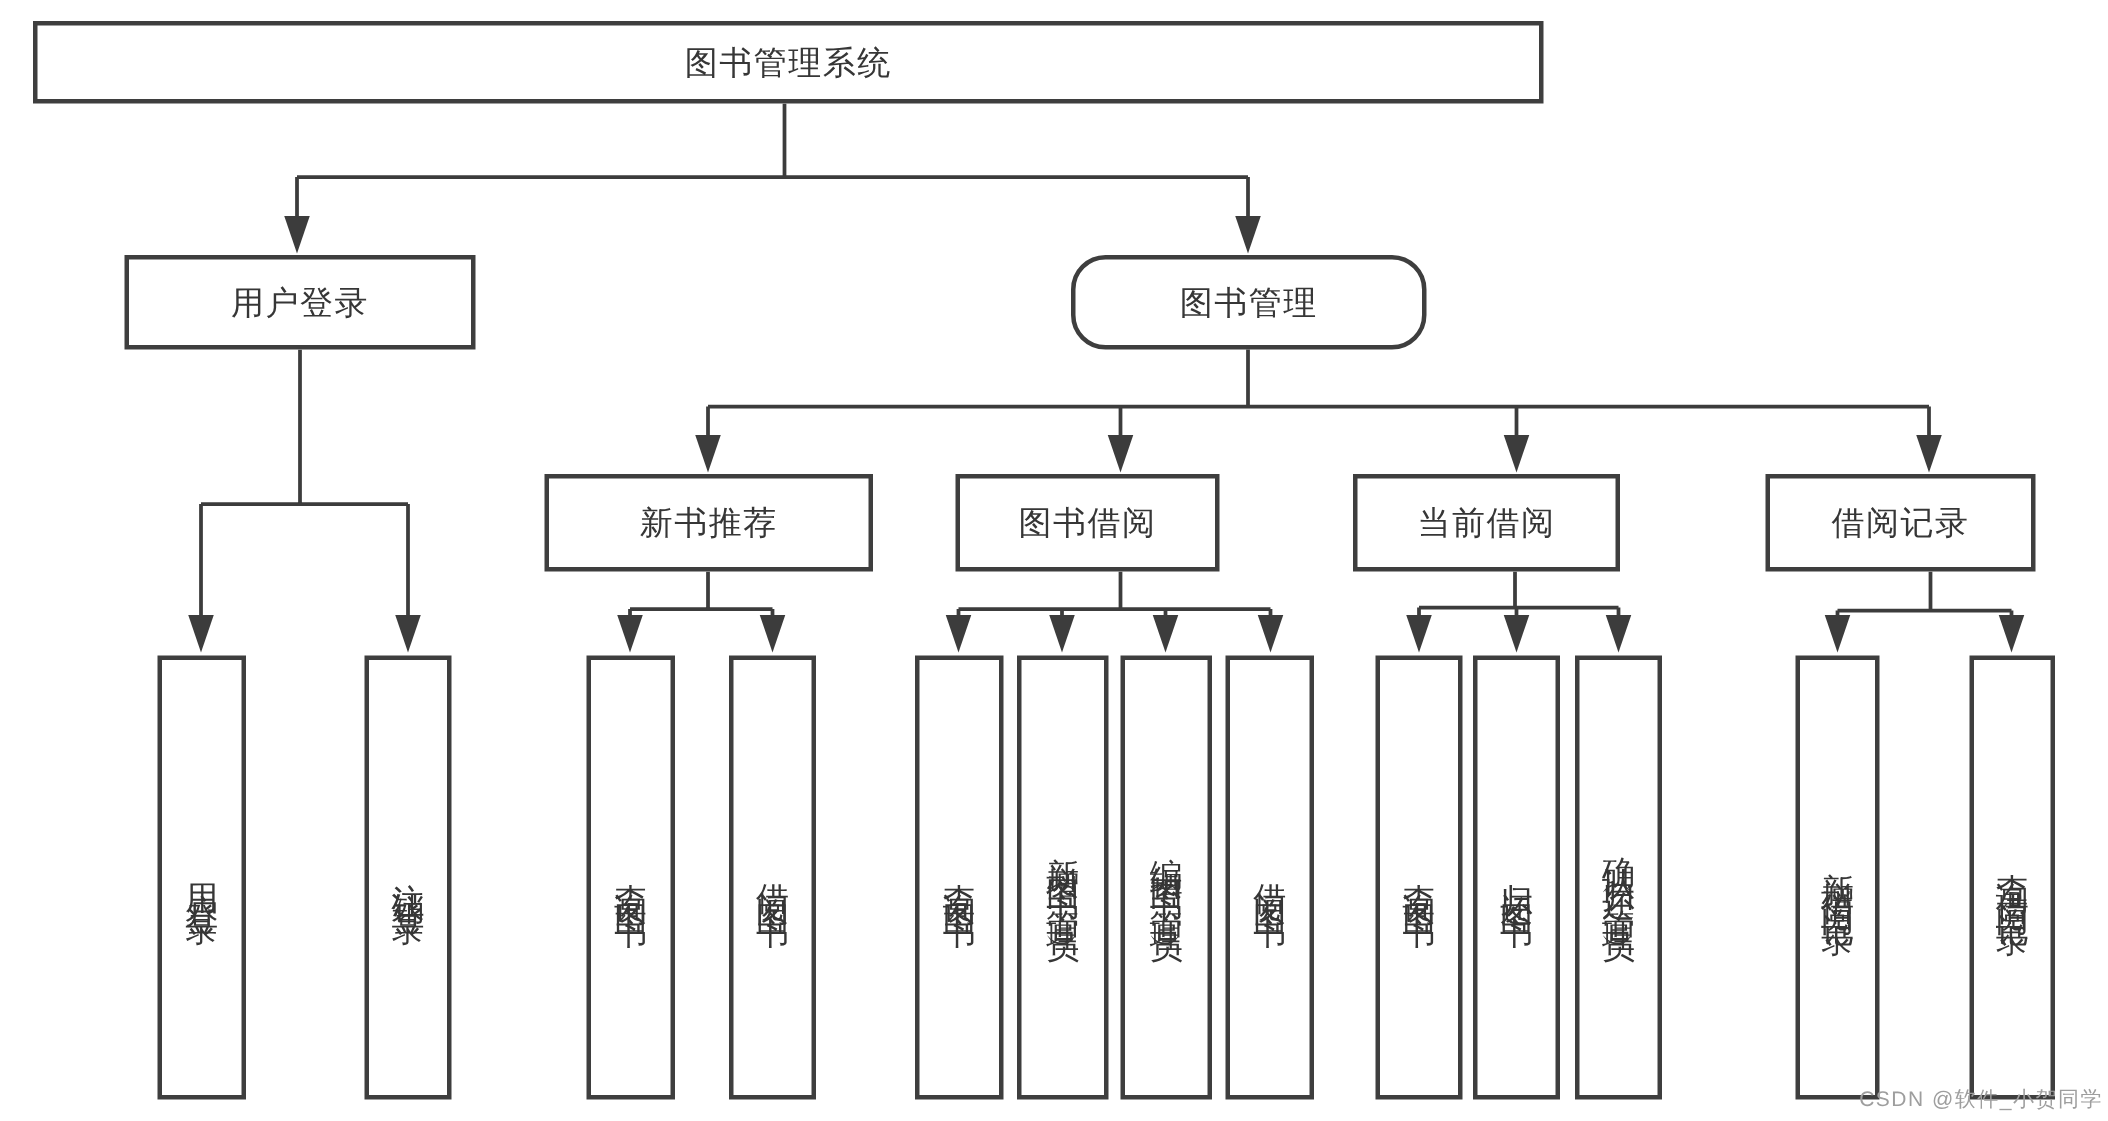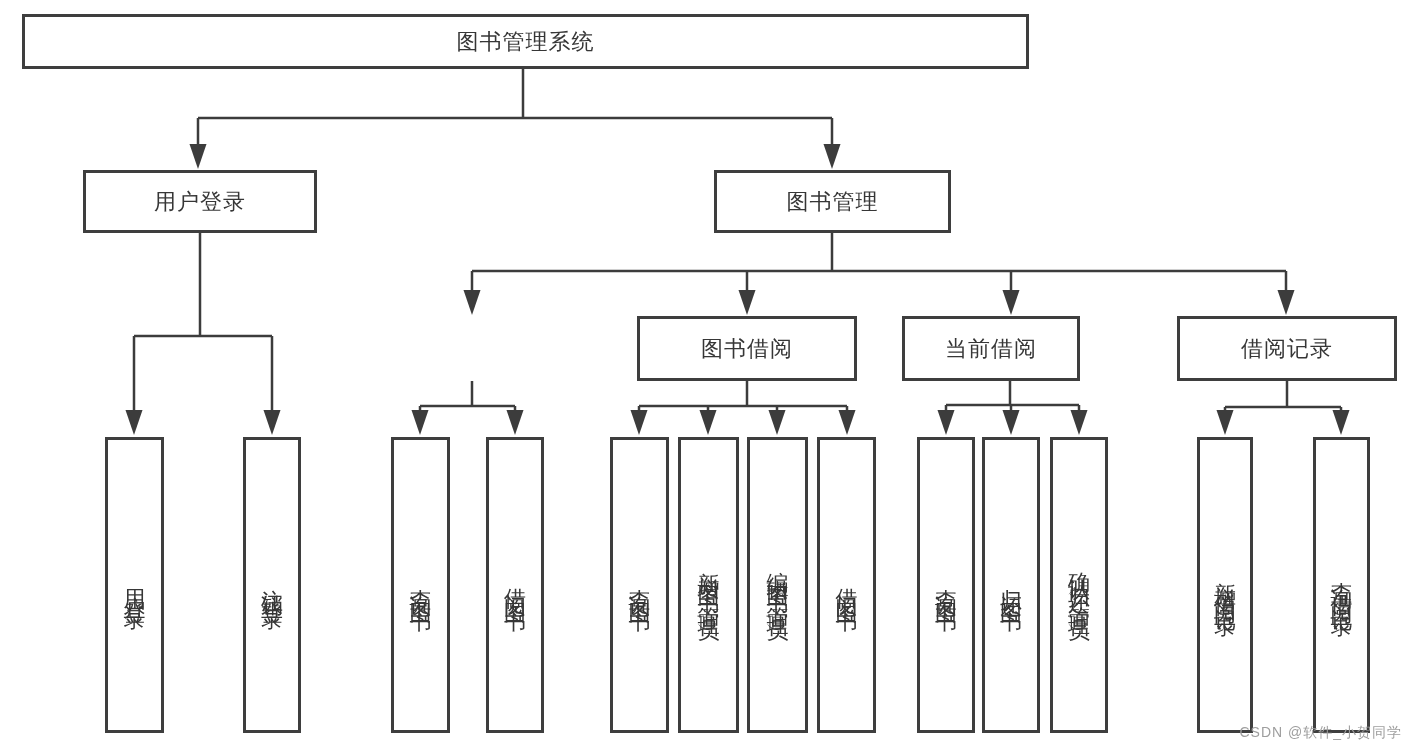--- a/index.html
+++ b/index.html
@@ -20,26 +20,26 @@
     display: flex;
     align-items: center;
     justify-content: center;
     color: #363636;
     font-size: 22px;
     letter-spacing: 1px;
     white-space: nowrap;
   }
   .node.root  { left:22px;  top:14px;  width:1007px; height:55px; }
   .node.l2a   { left:83px;  top:170px; width:234px;  height:63px; }
-  .node.l2b   { left:714px; top:170px; width:237px;  height:63px; }
+  .node.l2b   { left:714px; top:170px; width:237px;  height:63px;border-radius:23px; }
   .node.l3    { top:316px; height:65px; }
   .node.l3a   { left:363px;  width:219px; }
-  .node.l3b   { left:637px;  width:220px; }
+  .node.l3b   { left:637px;  width:176px; }
   .node.l3c   { left:902px;  width:178px; }
-  .node.l3d   { left:1177px; width:220px; }
+  .node.l3d   { left:1177px; width:180px; }
   .vnode {
     position: absolute;
     top: 437px;
     height: 296px;
     box-sizing: border-box;
     background: #ffffff;
     border: 3px solid #3e3e3e;
     display: flex;
     align-items: center;
     justify-content: center;
@@ -110,20 +110,21 @@
       <polygon points="1216.5,410 1233.5,410 1225,435"></polygon>
       <polygon points="1332.5,410 1349.5,410 1341,435"></polygon>
     </g>
   </svg>
 
   <div class="node root">图书管理系统</div>
 
   <div class="node l2a">用户登录</div>
   <div class="node l2b">图书管理</div>
 
+  <div class="node l3 l3a">新书推荐</div>
   <div class="node l3 l3b">图书借阅</div>
   <div class="node l3 l3c">当前借阅</div>
   <div class="node l3 l3d">借阅记录</div>
 
   <div class="vnode v1">
     <span>用户登录</span>
   </div>
   <div class="vnode v2">
     <span>注销登录</span>
   </div>

